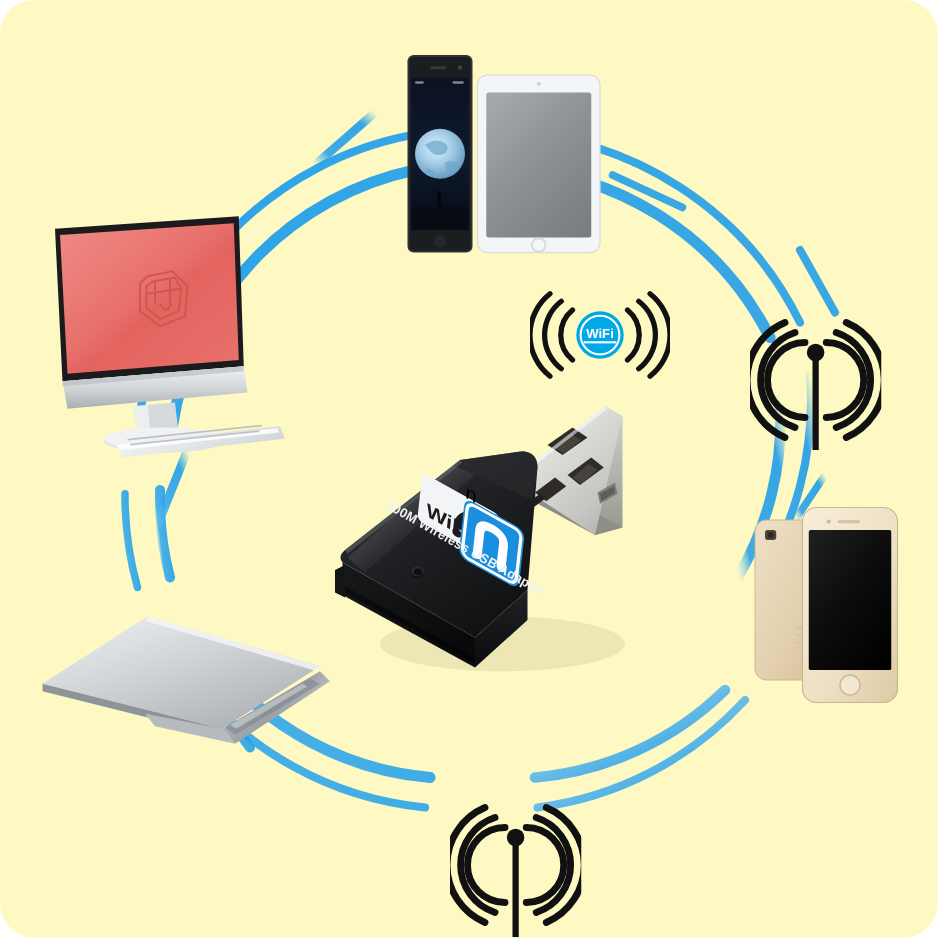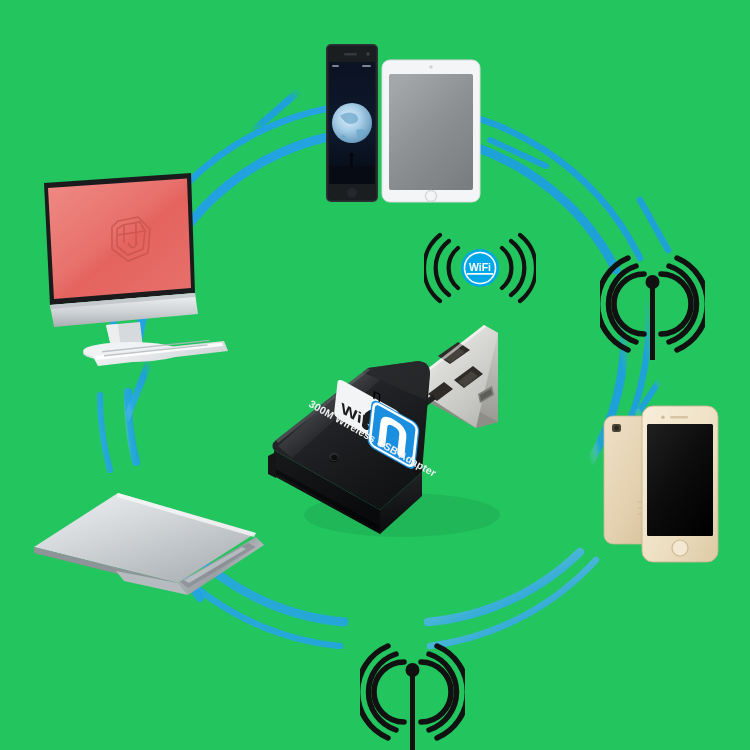--- a/index.html
+++ b/index.html
@@ -7,22 +7,23 @@
     padding: 0;
     background: #ffffff;
   }
   body {
     font-family: "Liberation Sans", sans-serif;
   }
   #stage {
     position: relative;
     width: 750px;
     height: 750px;
-    background: #22c55e;
+    background: #fef9c3;
     overflow: hidden;
+    border-radius: 27px;
   }
   .layer {
     position: absolute;
     top: 0; left: 0;
     width: 750px;
     height: 750px;
   }
   .abs { position: absolute; }
 
   

